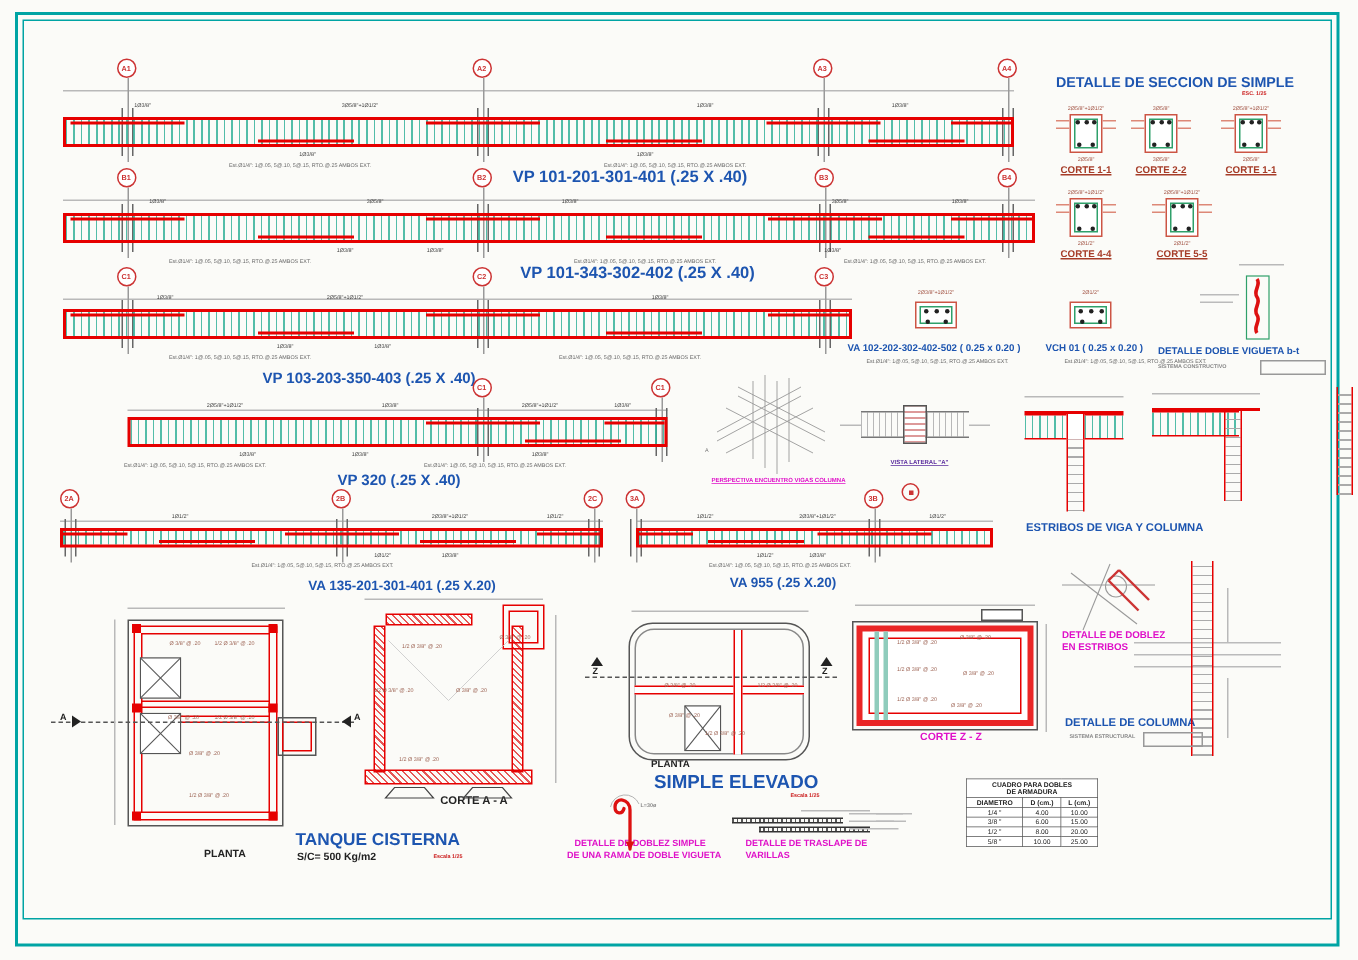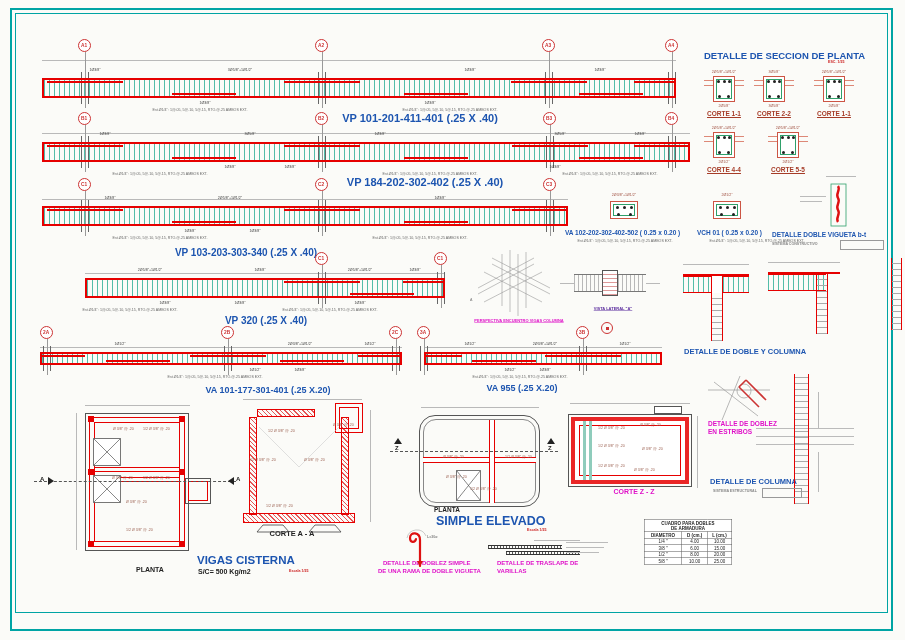--- a/index.html
+++ b/index.html
@@ -20,42 +20,42 @@
 #tbl{border-collapse:collapse;width:176px;font-size:9px;color:#222;background:#fff}
 #tbl td,#tbl th{border:1px solid #555;text-align:center;padding:1px 2px}
 </style>
 </head>
 <body>
 
 <div id="sheet" class="sheet">
   <div class="abs" style="left:10px;top:8px;width:883px;height:623px;border:2px solid #00a4a4"></div>
   <div class="abs" style="left:15px;top:13px;width:873px;height:600px;border:1px solid #00a4a4"></div>
 
-  <div class="lbl blue" style="left:704px;top:50px;font-size:9.5px">DETALLE DE SECCION DE PLANTA</div>
+  <div class="lbl blue" style="left:704px;top:50px;font-size:9.5px">DETALLE DE SECCION DE SIMPLE</div>
   <div class="lbl red sc45" style="left:828px;top:60px">ESC. 1/25</div>
 
   <div class="lbl mag sc50c u" style="left:519px;top:318px">PERSPECTIVA ENCUENTRO VIGAS COLUMNA</div>
   <div class="lbl purple sc50c u" style="left:613px;top:306px">VISTA LATERAL "A"</div>
 
-  <div class="lbl blue" style="left:684px;top:347px;font-size:7.5px">DETALLE DE DOBLE Y COLUMNA</div>
+  <div class="lbl blue" style="left:684px;top:347px;font-size:7.5px">ESTRIBOS DE VIGA Y COLUMNA</div>
   <div class="lbl blue" style="left:772px;top:231px;font-size:6.5px">DETALLE DOBLE VIGUETA b-t</div>
   <div class="lbl gray sc45" style="left:772px;top:242px">SISTEMA CONSTRUCTIVO</div>
 
   <div class="lbl mag" style="left:708px;top:420px;font-size:6.5px">DETALLE  DE DOBLEZ</div>
   <div class="lbl mag" style="left:708px;top:428px;font-size:6.5px">EN ESTRIBOS</div>
 
   <div class="lbl blue" style="left:710px;top:477px;font-size:7.5px">DETALLE DE COLUMNA</div>
   <div class="lbl gray sc45" style="left:713px;top:489px">SISTEMA ESTRUCTURAL</div>
 
   <div class="lbl dark" style="left:136px;top:566px;font-size:7px">PLANTA</div>
-  <div class="lbl blue" style="left:197px;top:554px;font-size:11.5px">VIGAS CISTERNA</div>
+  <div class="lbl blue" style="left:197px;top:554px;font-size:11.5px">TANQUE CISTERNA</div>
   <div class="lbl dark" style="left:198px;top:568px;font-size:7px">S/C= 500 Kg/m2</div>
   <div class="lbl red sc45" style="left:289px;top:569px">Escala 1/25</div>
 
-  <div class="lbl dark ctr" style="left:292px;top:529px;font-size:7.5px">CORTE  A - A</div>
+  <div class="lbl dark ctr" style="left:316px;top:529px;font-size:7.5px">CORTE  A - A</div>
 
   <div class="lbl dark" style="left:434px;top:506px;font-size:6.5px">PLANTA</div>
   <div class="lbl blue" style="left:436px;top:514px;font-size:12.5px">SIMPLE ELEVADO</div>
   <div class="lbl red sc45" style="left:527px;top:528px">Escala 1/25</div>
 
   <div class="lbl mag ctr" style="left:634px;top:488px;font-size:7px">CORTE  Z - Z</div>
 
   <div class="lbl mag" style="left:383px;top:560px;font-size:6px">DETALLE  DE DOBLEZ SIMPLE</div>
   <div class="lbl mag" style="left:378px;top:568px;font-size:6px">DE UNA RAMA DE DOBLE VIGUETA</div>
   <div class="lbl gray sc45" style="left:427px;top:535px">L=30ø</div>
@@ -119,21 +119,21 @@
     <div style="position: absolute; left: 403.5px; top: 93px; width: 64px; height: 2.4px; background: rgb(230, 0, 0); z-index: 3;"></div>
     <div style="position: absolute; left: 578.5px; top: 93px; width: 64px; height: 2.4px; background: rgb(230, 0, 0); z-index: 3;"></div>
     <div style="position: absolute; left: 95px; top: 68px; font-size: 8px; color: rgb(60, 60, 60); white-space: nowrap; transform: translateX(-50%) scale(0.45); transform-origin: center top;">1Ø3/8"</div>
     <div style="position: absolute; left: 240px; top: 68px; font-size: 8px; color: rgb(60, 60, 60); white-space: nowrap; transform: translateX(-50%) scale(0.45); transform-origin: center top;">3Ø5/8"+1Ø1/2"</div>
     <div style="position: absolute; left: 470px; top: 68px; font-size: 8px; color: rgb(60, 60, 60); white-space: nowrap; transform: translateX(-50%) scale(0.45); transform-origin: center top;">1Ø3/8"</div>
     <div style="position: absolute; left: 600px; top: 68px; font-size: 8px; color: rgb(60, 60, 60); white-space: nowrap; transform: translateX(-50%) scale(0.45); transform-origin: center top;">1Ø3/8"</div>
     <div style="position: absolute; left: 205px; top: 101px; font-size: 8px; color: rgb(60, 60, 60); white-space: nowrap; transform: translateX(-50%) scale(0.45); transform-origin: center top;">1Ø3/8"</div>
     <div style="position: absolute; left: 430px; top: 101px; font-size: 8px; color: rgb(60, 60, 60); white-space: nowrap; transform: translateX(-50%) scale(0.45); transform-origin: center top;">1Ø3/8"</div>
     <div style="position: absolute; left: 200px; top: 108px; font-size: 8px; color: rgb(102, 102, 102); white-space: nowrap; transform: translateX(-50%) scale(0.45); transform-origin: center top;">Est.Ø1/4": 1@.05, 5@.10, 5@.15, RTO.@.25 AMBOS EXT.</div>
     <div style="position: absolute; left: 450px; top: 108px; font-size: 8px; color: rgb(102, 102, 102); white-space: nowrap; transform: translateX(-50%) scale(0.45); transform-origin: center top;">Est.Ø1/4": 1@.05, 5@.10, 5@.15, RTO.@.25 AMBOS EXT.</div>
-    <div style="position: absolute; left: 420px; top: 112px; font-size: 11px; font-weight: 700; color: rgb(29, 85, 176); transform: translateX(-50%); white-space: nowrap;">VP 101-201-411-401 (.25 X .40)</div>
+    <div style="position: absolute; left: 420px; top: 112px; font-size: 11px; font-weight: 700; color: rgb(29, 85, 176); transform: translateX(-50%); white-space: nowrap;">VP 101-201-301-401 (.25 X .40)</div>
     <div style="position: absolute; left: 42px; top: 133px; width: 648px; border-top: 1px solid rgb(185, 185, 185);"></div>
     <div style="position: absolute; left: 78px; top: 112px; width: 13px; height: 13px; border: 1px solid rgb(204, 51, 51); border-radius: 50%; color: rgb(204, 51, 51); text-align: center; font-size: 8px; line-height: 12px; font-weight: 700; background: rgb(255, 255, 255); z-index: 3;"><span style="display: inline-block; transform: scale(0.6);">B1</span></div>
     <div style="position: absolute; left: 85px; top: 125px; height: 47px; border-left: 1px solid rgb(153, 153, 153);"></div>
     <div style="position: absolute; left: 81px; top: 136px; width: 8px; height: 32px; border-left: 1px solid rgb(102, 102, 102); border-right: 1px solid rgb(102, 102, 102);"></div>
     <div style="position: absolute; left: 315px; top: 112px; width: 13px; height: 13px; border: 1px solid rgb(204, 51, 51); border-radius: 50%; color: rgb(204, 51, 51); text-align: center; font-size: 8px; line-height: 12px; font-weight: 700; background: rgb(255, 255, 255); z-index: 3;"><span style="display: inline-block; transform: scale(0.6);">B2</span></div>
     <div style="position: absolute; left: 322px; top: 125px; height: 47px; border-left: 1px solid rgb(153, 153, 153);"></div>
     <div style="position: absolute; left: 318px; top: 136px; width: 8px; height: 32px; border-left: 1px solid rgb(102, 102, 102); border-right: 1px solid rgb(102, 102, 102);"></div>
     <div style="position: absolute; left: 543px; top: 112px; width: 13px; height: 13px; border: 1px solid rgb(204, 51, 51); border-radius: 50%; color: rgb(204, 51, 51); text-align: center; font-size: 8px; line-height: 12px; font-weight: 700; background: rgb(255, 255, 255); z-index: 3;"><span style="display: inline-block; transform: scale(0.6);">B3</span></div>
     <div style="position: absolute; left: 550px; top: 125px; height: 47px; border-left: 1px solid rgb(153, 153, 153);"></div>
     <div style="position: absolute; left: 546px; top: 136px; width: 8px; height: 32px; border-left: 1px solid rgb(102, 102, 102); border-right: 1px solid rgb(102, 102, 102);"></div>
@@ -152,21 +152,21 @@
     <div style="position: absolute; left: 250px; top: 132px; font-size: 8px; color: rgb(60, 60, 60); white-space: nowrap; transform: translateX(-50%) scale(0.45); transform-origin: center top;">3Ø5/8"</div>
     <div style="position: absolute; left: 380px; top: 132px; font-size: 8px; color: rgb(60, 60, 60); white-space: nowrap; transform: translateX(-50%) scale(0.45); transform-origin: center top;">1Ø3/8"</div>
     <div style="position: absolute; left: 560px; top: 132px; font-size: 8px; color: rgb(60, 60, 60); white-space: nowrap; transform: translateX(-50%) scale(0.45); transform-origin: center top;">3Ø5/8"</div>
     <div style="position: absolute; left: 640px; top: 132px; font-size: 8px; color: rgb(60, 60, 60); white-space: nowrap; transform: translateX(-50%) scale(0.45); transform-origin: center top;">1Ø3/8"</div>
     <div style="position: absolute; left: 230px; top: 165px; font-size: 8px; color: rgb(60, 60, 60); white-space: nowrap; transform: translateX(-50%) scale(0.45); transform-origin: center top;">1Ø3/8"</div>
     <div style="position: absolute; left: 290px; top: 165px; font-size: 8px; color: rgb(60, 60, 60); white-space: nowrap; transform: translateX(-50%) scale(0.45); transform-origin: center top;">1Ø3/8"</div>
     <div style="position: absolute; left: 555px; top: 165px; font-size: 8px; color: rgb(60, 60, 60); white-space: nowrap; transform: translateX(-50%) scale(0.45); transform-origin: center top;">1Ø3/8"</div>
     <div style="position: absolute; left: 160px; top: 172px; font-size: 8px; color: rgb(102, 102, 102); white-space: nowrap; transform: translateX(-50%) scale(0.45); transform-origin: center top;">Est.Ø1/4": 1@.05, 5@.10, 5@.15, RTO.@.25 AMBOS EXT.</div>
     <div style="position: absolute; left: 430px; top: 172px; font-size: 8px; color: rgb(102, 102, 102); white-space: nowrap; transform: translateX(-50%) scale(0.45); transform-origin: center top;">Est.Ø1/4": 1@.05, 5@.10, 5@.15, RTO.@.25 AMBOS EXT.</div>
     <div style="position: absolute; left: 610px; top: 172px; font-size: 8px; color: rgb(102, 102, 102); white-space: nowrap; transform: translateX(-50%) scale(0.45); transform-origin: center top;">Est.Ø1/4": 1@.05, 5@.10, 5@.15, RTO.@.25 AMBOS EXT.</div>
-    <div style="position: absolute; left: 425px; top: 176px; font-size: 11px; font-weight: 700; color: rgb(29, 85, 176); transform: translateX(-50%); white-space: nowrap;">VP 184-202-302-402 (.25 X .40)</div>
+    <div style="position: absolute; left: 425px; top: 176px; font-size: 11px; font-weight: 700; color: rgb(29, 85, 176); transform: translateX(-50%); white-space: nowrap;">VP 101-343-302-402 (.25 X .40)</div>
     <div style="position: absolute; left: 42px; top: 199px; width: 526px; border-top: 1px solid rgb(185, 185, 185);"></div>
     <div style="position: absolute; left: 78px; top: 178px; width: 13px; height: 13px; border: 1px solid rgb(204, 51, 51); border-radius: 50%; color: rgb(204, 51, 51); text-align: center; font-size: 8px; line-height: 12px; font-weight: 700; background: rgb(255, 255, 255); z-index: 3;"><span style="display: inline-block; transform: scale(0.6);">C1</span></div>
     <div style="position: absolute; left: 85px; top: 191px; height: 45px; border-left: 1px solid rgb(153, 153, 153);"></div>
     <div style="position: absolute; left: 81px; top: 200px; width: 8px; height: 32px; border-left: 1px solid rgb(102, 102, 102); border-right: 1px solid rgb(102, 102, 102);"></div>
     <div style="position: absolute; left: 315px; top: 178px; width: 13px; height: 13px; border: 1px solid rgb(204, 51, 51); border-radius: 50%; color: rgb(204, 51, 51); text-align: center; font-size: 8px; line-height: 12px; font-weight: 700; background: rgb(255, 255, 255); z-index: 3;"><span style="display: inline-block; transform: scale(0.6);">C2</span></div>
     <div style="position: absolute; left: 322px; top: 191px; height: 45px; border-left: 1px solid rgb(153, 153, 153);"></div>
     <div style="position: absolute; left: 318px; top: 200px; width: 8px; height: 32px; border-left: 1px solid rgb(102, 102, 102); border-right: 1px solid rgb(102, 102, 102);"></div>
     <div style="position: absolute; left: 543px; top: 178px; width: 13px; height: 13px; border: 1px solid rgb(204, 51, 51); border-radius: 50%; color: rgb(204, 51, 51); text-align: center; font-size: 8px; line-height: 12px; font-weight: 700; background: rgb(255, 255, 255); z-index: 3;"><span style="display: inline-block; transform: scale(0.6);">C3</span></div>
     <div style="position: absolute; left: 550px; top: 191px; height: 45px; border-left: 1px solid rgb(153, 153, 153);"></div>
     <div style="position: absolute; left: 546px; top: 200px; width: 8px; height: 32px; border-left: 1px solid rgb(102, 102, 102); border-right: 1px solid rgb(102, 102, 102);"></div>
@@ -176,21 +176,21 @@
     <div style="position: absolute; left: 512px; top: 209px; width: 54px; height: 2.4px; background: rgb(230, 0, 0); z-index: 3;"></div>
     <div style="position: absolute; left: 171.5px; top: 221px; width: 64px; height: 2.4px; background: rgb(230, 0, 0); z-index: 3;"></div>
     <div style="position: absolute; left: 404px; top: 221px; width: 64px; height: 2.4px; background: rgb(230, 0, 0); z-index: 3;"></div>
     <div style="position: absolute; left: 110px; top: 196px; font-size: 8px; color: rgb(60, 60, 60); white-space: nowrap; transform: translateX(-50%) scale(0.45); transform-origin: center top;">1Ø3/8"</div>
     <div style="position: absolute; left: 230px; top: 196px; font-size: 8px; color: rgb(60, 60, 60); white-space: nowrap; transform: translateX(-50%) scale(0.45); transform-origin: center top;">2Ø5/8"+1Ø1/2"</div>
     <div style="position: absolute; left: 440px; top: 196px; font-size: 8px; color: rgb(60, 60, 60); white-space: nowrap; transform: translateX(-50%) scale(0.45); transform-origin: center top;">1Ø3/8"</div>
     <div style="position: absolute; left: 190px; top: 229px; font-size: 8px; color: rgb(60, 60, 60); white-space: nowrap; transform: translateX(-50%) scale(0.45); transform-origin: center top;">1Ø3/8"</div>
     <div style="position: absolute; left: 255px; top: 229px; font-size: 8px; color: rgb(60, 60, 60); white-space: nowrap; transform: translateX(-50%) scale(0.45); transform-origin: center top;">1Ø3/8"</div>
     <div style="position: absolute; left: 160px; top: 236px; font-size: 8px; color: rgb(102, 102, 102); white-space: nowrap; transform: translateX(-50%) scale(0.45); transform-origin: center top;">Est.Ø1/4": 1@.05, 5@.10, 5@.15, RTO.@.25 AMBOS EXT.</div>
     <div style="position: absolute; left: 420px; top: 236px; font-size: 8px; color: rgb(102, 102, 102); white-space: nowrap; transform: translateX(-50%) scale(0.45); transform-origin: center top;">Est.Ø1/4": 1@.05, 5@.10, 5@.15, RTO.@.25 AMBOS EXT.</div>
-    <div style="position: absolute; left: 246px; top: 247px; font-size: 10px; font-weight: 700; color: rgb(29, 85, 176); transform: translateX(-50%); white-space: nowrap;">VP 103-203-303-340 (.25 X .40)</div>
+    <div style="position: absolute; left: 246px; top: 247px; font-size: 10px; font-weight: 700; color: rgb(29, 85, 176); transform: translateX(-50%); white-space: nowrap;">VP 103-203-350-403 (.25 X .40)</div>
     <div style="position: absolute; left: 85px; top: 273px; width: 360px; border-top: 1px solid rgb(185, 185, 185);"></div>
     <div style="position: absolute; left: 315px; top: 252px; width: 13px; height: 13px; border: 1px solid rgb(204, 51, 51); border-radius: 50%; color: rgb(204, 51, 51); text-align: center; font-size: 8px; line-height: 12px; font-weight: 700; background: rgb(255, 255, 255); z-index: 3;"><span style="display: inline-block; transform: scale(0.6);">C1</span></div>
     <div style="position: absolute; left: 322px; top: 265px; height: 43px; border-left: 1px solid rgb(153, 153, 153);"></div>
     <div style="position: absolute; left: 318px; top: 272px; width: 8px; height: 32px; border-left: 1px solid rgb(102, 102, 102); border-right: 1px solid rgb(102, 102, 102);"></div>
     <div style="position: absolute; left: 434px; top: 252px; width: 13px; height: 13px; border: 1px solid rgb(204, 51, 51); border-radius: 50%; color: rgb(204, 51, 51); text-align: center; font-size: 8px; line-height: 12px; font-weight: 700; background: rgb(255, 255, 255); z-index: 3;"><span style="display: inline-block; transform: scale(0.6);">C1</span></div>
     <div style="position: absolute; left: 441px; top: 265px; height: 43px; border-left: 1px solid rgb(153, 153, 153);"></div>
     <div style="position: absolute; left: 437px; top: 272px; width: 8px; height: 32px; border-left: 1px solid rgb(102, 102, 102); border-right: 1px solid rgb(102, 102, 102);"></div>
     <div style="position: absolute; left: 85px; top: 278px; width: 360px; height: 20px; border-width: 2.2px 2px; border-style: solid; border-color: rgb(230, 0, 0); background: repeating-linear-gradient(90deg, rgba(53, 178, 154, 0.85) 0px, rgba(53, 178, 154, 0.85) 1px, transparent 1px, transparent 5px); z-index: 2;"></div>
     <div style="position: absolute; left: 284px; top: 281px; width: 76px; height: 2.4px; background: rgb(230, 0, 0); z-index: 3;"></div>
     <div style="position: absolute; left: 403px; top: 281px; width: 40px; height: 2.4px; background: rgb(230, 0, 0); z-index: 3;"></div>
@@ -220,21 +220,21 @@
     <div style="position: absolute; left: 190px; top: 355px; width: 76px; height: 2.4px; background: rgb(230, 0, 0); z-index: 3;"></div>
     <div style="position: absolute; left: 358px; top: 355px; width: 42px; height: 2.4px; background: rgb(230, 0, 0); z-index: 3;"></div>
     <div style="position: absolute; left: 105.5px; top: 360px; width: 64px; height: 2.4px; background: rgb(230, 0, 0); z-index: 3;"></div>
     <div style="position: absolute; left: 280px; top: 360px; width: 64px; height: 2.4px; background: rgb(230, 0, 0); z-index: 3;"></div>
     <div style="position: absolute; left: 120px; top: 342px; font-size: 8px; color: rgb(60, 60, 60); white-space: nowrap; transform: translateX(-50%) scale(0.45); transform-origin: center top;">1Ø1/2"</div>
     <div style="position: absolute; left: 300px; top: 342px; font-size: 8px; color: rgb(60, 60, 60); white-space: nowrap; transform: translateX(-50%) scale(0.45); transform-origin: center top;">2Ø3/8"+1Ø1/2"</div>
     <div style="position: absolute; left: 370px; top: 342px; font-size: 8px; color: rgb(60, 60, 60); white-space: nowrap; transform: translateX(-50%) scale(0.45); transform-origin: center top;">1Ø1/2"</div>
     <div style="position: absolute; left: 255px; top: 368px; font-size: 8px; color: rgb(60, 60, 60); white-space: nowrap; transform: translateX(-50%) scale(0.45); transform-origin: center top;">1Ø1/2"</div>
     <div style="position: absolute; left: 300px; top: 368px; font-size: 8px; color: rgb(60, 60, 60); white-space: nowrap; transform: translateX(-50%) scale(0.45); transform-origin: center top;">1Ø3/8"</div>
     <div style="position: absolute; left: 215px; top: 375px; font-size: 8px; color: rgb(102, 102, 102); white-space: nowrap; transform: translateX(-50%) scale(0.45); transform-origin: center top;">Est.Ø1/4": 1@.05, 5@.10, 5@.15, RTO.@.25 AMBOS EXT.</div>
-    <div style="position: absolute; left: 268px; top: 385px; font-size: 9px; font-weight: 700; color: rgb(29, 85, 176); transform: translateX(-50%); white-space: nowrap;">VA  101-177-301-401 (.25 X.20)</div>
+    <div style="position: absolute; left: 268px; top: 385px; font-size: 9px; font-weight: 700; color: rgb(29, 85, 176); transform: translateX(-50%); white-space: nowrap;">VA  135-201-301-401 (.25 X.20)</div>
     <div style="position: absolute; left: 424px; top: 347px; width: 238px; border-top: 1px solid rgb(185, 185, 185);"></div>
     <div style="position: absolute; left: 417px; top: 326px; width: 13px; height: 13px; border: 1px solid rgb(204, 51, 51); border-radius: 50%; color: rgb(204, 51, 51); text-align: center; font-size: 8px; line-height: 12px; font-weight: 700; background: rgb(255, 255, 255); z-index: 3;"><span style="display: inline-block; transform: scale(0.6);">3A</span></div>
     <div style="position: absolute; left: 424px; top: 339px; height: 36px; border-left: 1px solid rgb(153, 153, 153);"></div>
     <div style="position: absolute; left: 420px; top: 346px; width: 8px; height: 25px; border-left: 1px solid rgb(102, 102, 102); border-right: 1px solid rgb(102, 102, 102);"></div>
     <div style="position: absolute; left: 576px; top: 326px; width: 13px; height: 13px; border: 1px solid rgb(204, 51, 51); border-radius: 50%; color: rgb(204, 51, 51); text-align: center; font-size: 8px; line-height: 12px; font-weight: 700; background: rgb(255, 255, 255); z-index: 3;"><span style="display: inline-block; transform: scale(0.6);">3B</span></div>
     <div style="position: absolute; left: 583px; top: 339px; height: 36px; border-left: 1px solid rgb(153, 153, 153);"></div>
     <div style="position: absolute; left: 579px; top: 346px; width: 8px; height: 25px; border-left: 1px solid rgb(102, 102, 102); border-right: 1px solid rgb(102, 102, 102);"></div>
     <div style="position: absolute; left: 424px; top: 352px; width: 238px; height: 13px; border-width: 2.2px 2px; border-style: solid; border-color: rgb(230, 0, 0); background: repeating-linear-gradient(90deg, rgba(53, 178, 154, 0.85) 0px, rgba(53, 178, 154, 0.85) 1px, transparent 1px, transparent 5px); z-index: 2;"></div>
     <div style="position: absolute; left: 426px; top: 355px; width: 36px; height: 2.4px; background: rgb(230, 0, 0); z-index: 3;"></div>
     <div style="position: absolute; left: 545px; top: 355px; width: 76px; height: 2.4px; background: rgb(230, 0, 0); z-index: 3;"></div>

